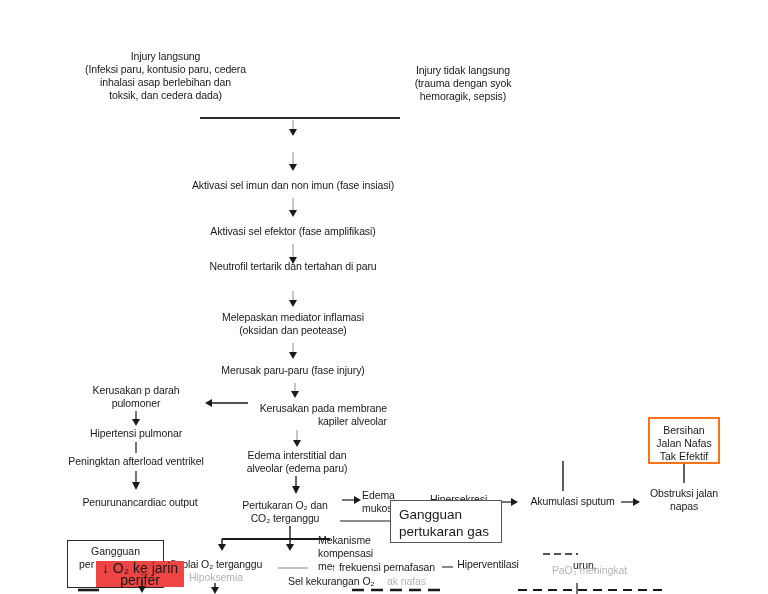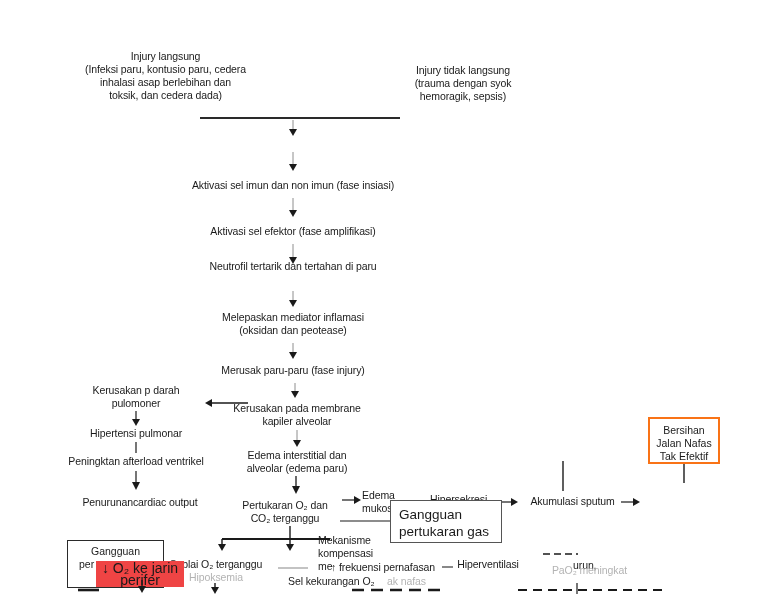--- a/index.html
+++ b/index.html
@@ -115,35 +115,37 @@
 toksik, dan cedera dada)</div>
   <div class="node" style="left:383px;top:64px;width:160px;">Injury tidak langsung
 (trauma dengan syok
 hemoragik, sepsis)</div>
   <div class="node" style="left:143px;top:179px;width:300px;">Aktivasi sel imun dan non imun (fase insiasi)</div>
   <div class="node" style="left:163px;top:225px;width:260px;">Aktivasi sel efektor (fase amplifikasi)</div>
   <div class="node" style="left:163px;top:260px;width:260px;">Neutrofil tertarik dan tertahan di paru</div>
   <div class="node" style="left:183px;top:311px;width:220px;">Melepaskan mediator inflamasi
 (oksidan dan peotease)</div>
   <div class="node" style="left:183px;top:364px;width:220px;">Merusak paru-paru (fase injury)</div>
-  <div class="node" style="left:207px;top:402px;width:180px;">Kerusakan pada membrane
+  <div class="node" style="left:207px;top:402px;width:180px;text-align:right;">Kerusakan pada membrane
 kapiler alveolar</div>
   <div class="node" style="left:66px;top:384px;width:140px;">Kerusakan p darah
 pulomoner</div>
   <div class="node" style="left:66px;top:427px;width:140px;">Hipertensi pulmonar</div>
   <div class="node" style="left:46px;top:455px;width:180px;">Peningktan afterload ventrikel</div>
   <div class="node" style="left:55px;top:496px;width:170px;">Penurunancardiac output</div>
   <div class="node" style="left:217px;top:449px;width:160px;">Edema interstitial dan
 alveolar (edema paru)</div>
   <div class="node" style="left:215px;top:499px;width:140px;">Pertukaran O₂ dan
 CO₂ terganggu</div>
   <div class="node left" style="left:362px;top:489px;width:55px;">Edema
 mukosa</div>
   <div class="node left" style="left:430px;top:493px;width:85px;">Hipersekresi</div>
   <div class="node" style="left:525px;top:495px;width:95px;">Akumulasi sputum</div>
+  <div class="node" style="left:638px;top:487px;width:92px;">Obstruksi jalan
+napas</div>
   <div class="node" style="left:150px;top:558px;width:132px;">Suplai O₂ terganggu</div>
   <div class="node ghost" style="left:172px;top:571px;width:88px;">Hipoksemia</div>
   <div class="node left" style="left:318px;top:534px;width:72px;">Mekanisme
 kompensasi
 me</div>
   <div class="node left" style="left:331px;top:561px;width:110px;">↑ frekuensi pernafasan</div>
   <div class="node" style="left:450px;top:558px;width:76px;">Hiperventilasi</div>
   <div class="node left" style="left:288px;top:575px;width:100px;">Sel kekurangan O₂</div>
   <div class="node left ghost" style="left:387px;top:575px;width:55px;">ak nafas</div>
   <div class="node left" style="left:544px;top:559px;width:40px;margin-left:29px;">urun,</div>

